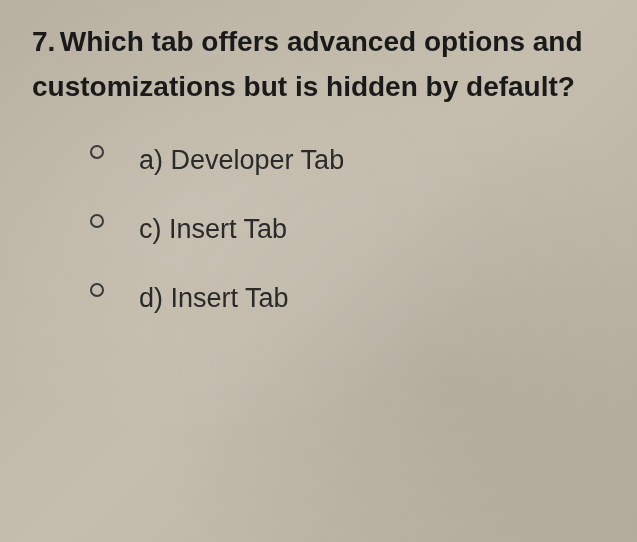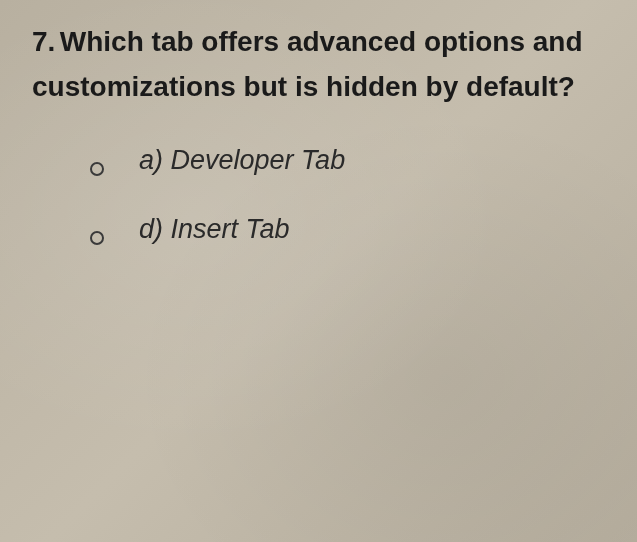--- a/index.html
+++ b/index.html
@@ -48,24 +48,23 @@
     .question-block {
       margin-bottom: 35px;
       padding-left: 2px;
     }
     .options-list {
       list-style: none;
       padding-left: 60px;
     }
     .option-item {
       display: flex;
-      align-items: flex-end;
+      align-items: flex-start;
       margin-bottom: 38px;
       gap: 35px;
-      font-style: italic;
     }
     .bullet {
       width: 14px;
       height: 14px;
       border: 2px solid #3a3a3a;
       border-radius: 50%;
       flex-shrink: 0;
       background: transparent;
     }
     .option-label {
@@ -87,18 +86,25 @@
     <li class="option-item">
       <span class="bullet"></span>
       <span class="option-label">
         <span>a)</span>
         <span>Developer Tab</span>
       </span>
     </li>
     <li class="option-item">
       <span class="bullet"></span>
       <span class="option-label">
+        <span>c)</span>
+        <span>Insert Tab</span>
+      </span>
+    </li>
+    <li class="option-item">
+      <span class="bullet"></span>
+      <span class="option-label">
         <span>d)</span>
         <span>Insert Tab</span>
       </span>
     </li>
   </ul>
 </div>
 
 </body></html>

